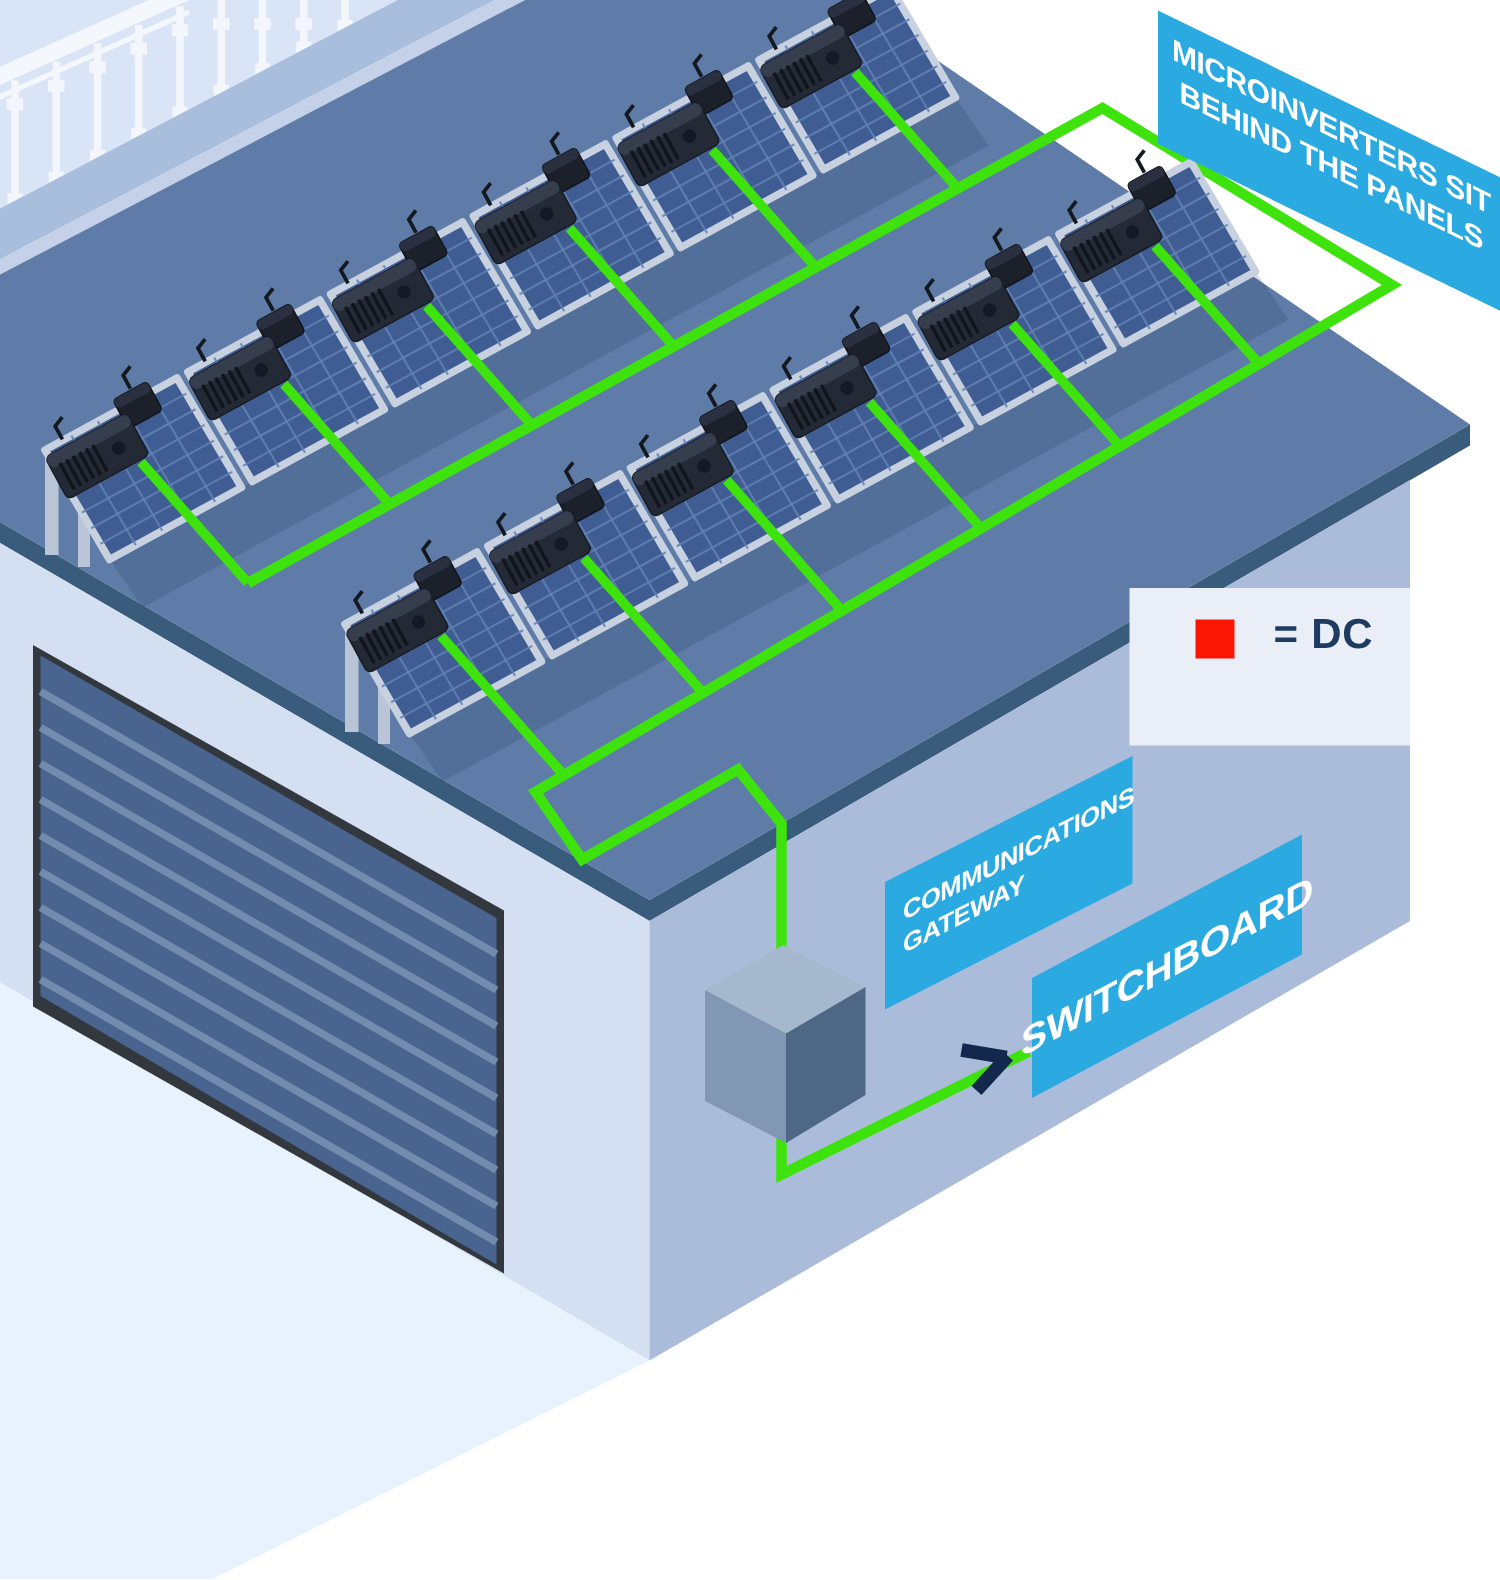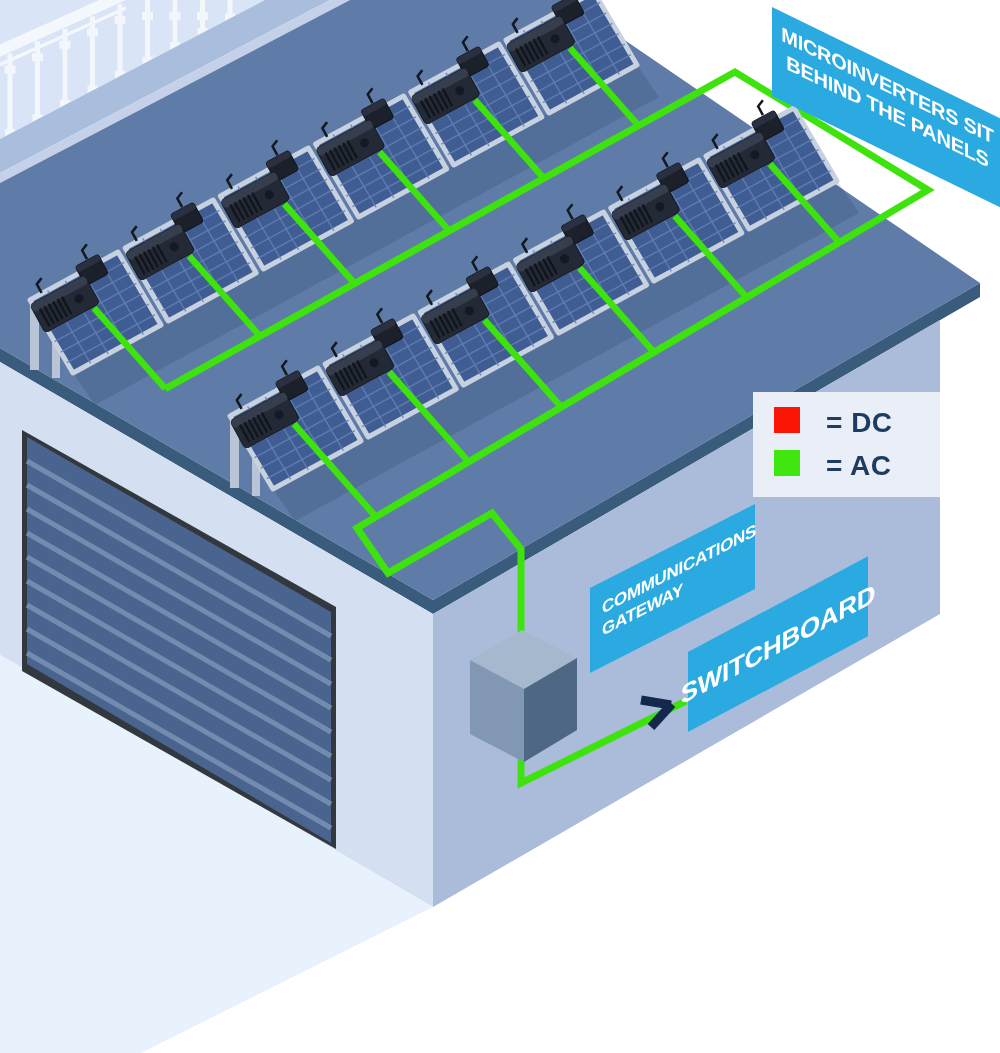--- a/index.html
+++ b/index.html
@@ -27,21 +27,21 @@
   .banner-switchboard{
     left:688px;top:652px;width:180px;height:80px;
     transform:skewY(-28deg);
     font-size:26px;display:flex;align-items:center;justify-content:center;
   }
   .legend{
     position:absolute;left:753px;top:392px;width:187px;height:105px;
     background:#EAEFF7;box-sizing:border-box;
     padding:15px 0 0 21px;display:flex;flex-direction:column;gap:11px;
   }
-  .legend-row{display:flex;align-items:flex-start;gap:26px;}
+  .legend-row{display:flex;align-items:flex-end;gap:26px;margin-left:23px;}
   .legend-swatch{width:26px;height:26px;flex:0 0 auto;}
   .legend-label{
     font-size:28px;font-weight:600;color:#1E3C62;letter-spacing:0.5px;
     font-family:"Liberation Sans",sans-serif;
   }
 </style>
 </head>
 <body>
 
 <div class="stage">
@@ -504,18 +504,14 @@
 
   <div class="banner banner-switchboard" style="background: rgb(43, 170, 226);">
     <span>SWITCHBOARD</span>
   </div>
 
   <div class="legend">
     <div class="legend-row">
       <div class="legend-swatch" style="background: rgb(250, 21, 5);"></div>
       <span class="legend-label">= DC</span>
     </div>
-    <div class="legend-row">
-      <div class="legend-swatch" style="background: rgb(63, 230, 15);"></div>
-      <span class="legend-label">= AC</span>
-    </div>
   </div>
 </div>
 
 </body></html>

